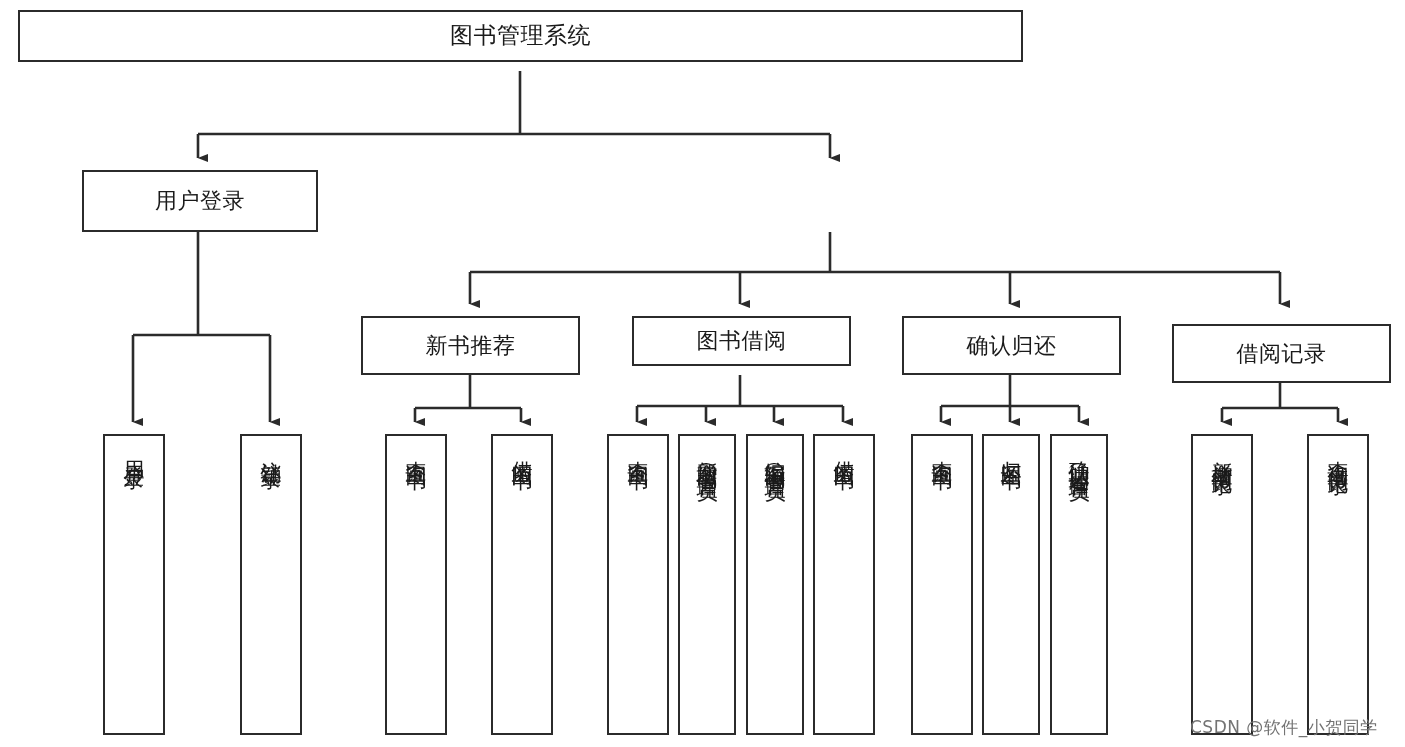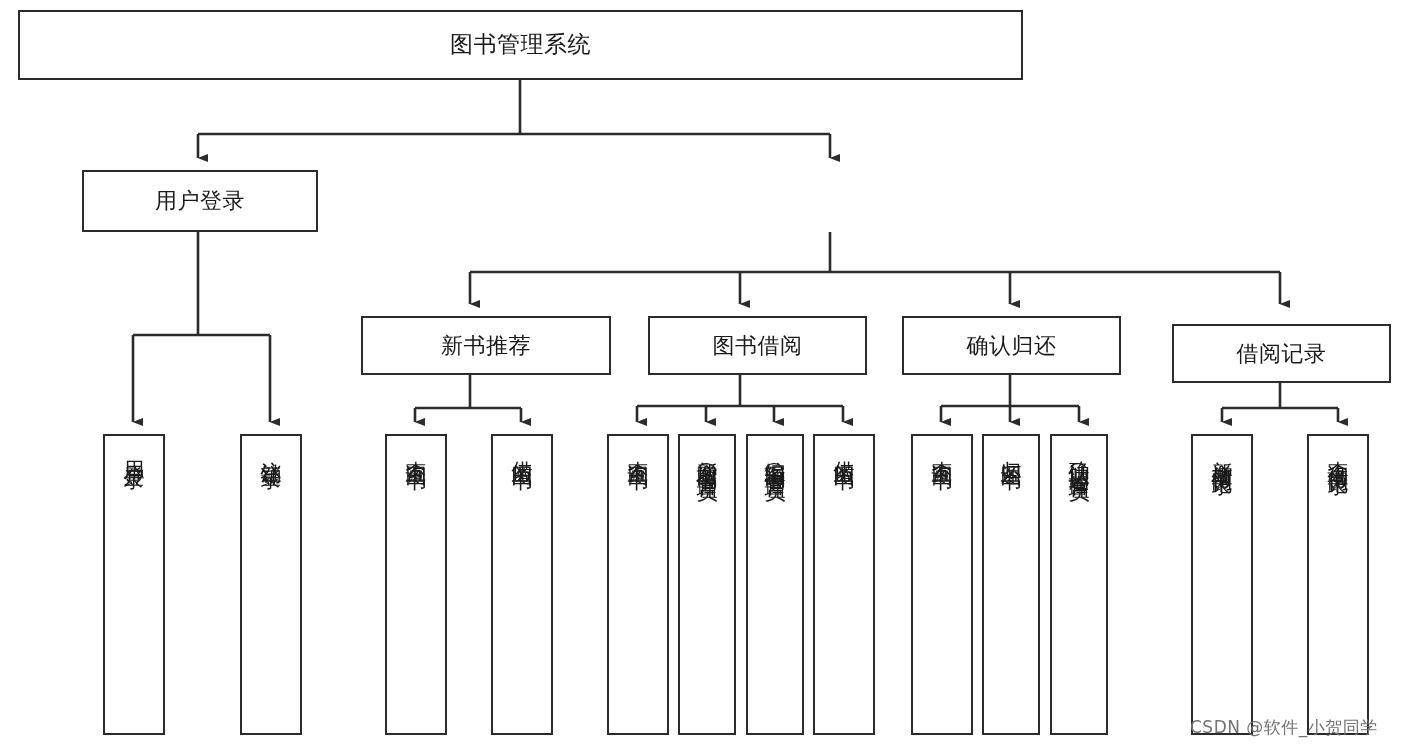--- a/index.html
+++ b/index.html
@@ -117,32 +117,32 @@
       <line x1="1010" y1="406" x2="1010" y2="422" marker-end="url(#arrowhead)"></line>
       <line x1="1079" y1="406" x2="1079" y2="422" marker-end="url(#arrowhead)"></line>
 
       <line x1="1280" y1="375" x2="1280" y2="408"></line>
       <line x1="1222" y1="408" x2="1338" y2="408"></line>
       <line x1="1222" y1="408" x2="1222" y2="422" marker-end="url(#arrowhead)"></line>
       <line x1="1338" y1="408" x2="1338" y2="422" marker-end="url(#arrowhead)"></line>
     </g>
   </svg>
 
-  <div class="node horizontal root" style="left:18px; top:10px; width:1005px; height:70px;">
+  <div class="node horizontal root" style="left:18px; top:10px; width:1005px; height:52px;">
     <span class="node-label">图书管理系统</span>
   </div>
 
   <div class="node horizontal" style="left:82px; top:170px; width:236px; height:62px;">
     <span class="node-label">用户登录</span>
   </div>
 
-  <div class="node horizontal" style="left:361px; top:316px; width:250px; height:59px;">
+  <div class="node horizontal" style="left:361px; top:316px; width:219px; height:59px;">
     <span class="node-label">新书推荐</span>
   </div>
-  <div class="node horizontal" style="left:648px; top:316px; width:219px; height:59px;">
+  <div class="node horizontal" style="left:632px; top:316px; width:219px; height:50px;">
     <span class="node-label">图书借阅</span>
   </div>
   <div class="node horizontal" style="left:902px; top:316px; width:219px; height:59px;">
     <span class="node-label">确认归还</span>
   </div>
   <div class="node horizontal" style="left:1172px; top:316px; width:219px; height:59px;margin-top:8px;">
     <span class="node-label">借阅记录</span>
   </div>
 
   <div class="node vertical" style="left:103px; top:434px; width:62px; height:301px;">

